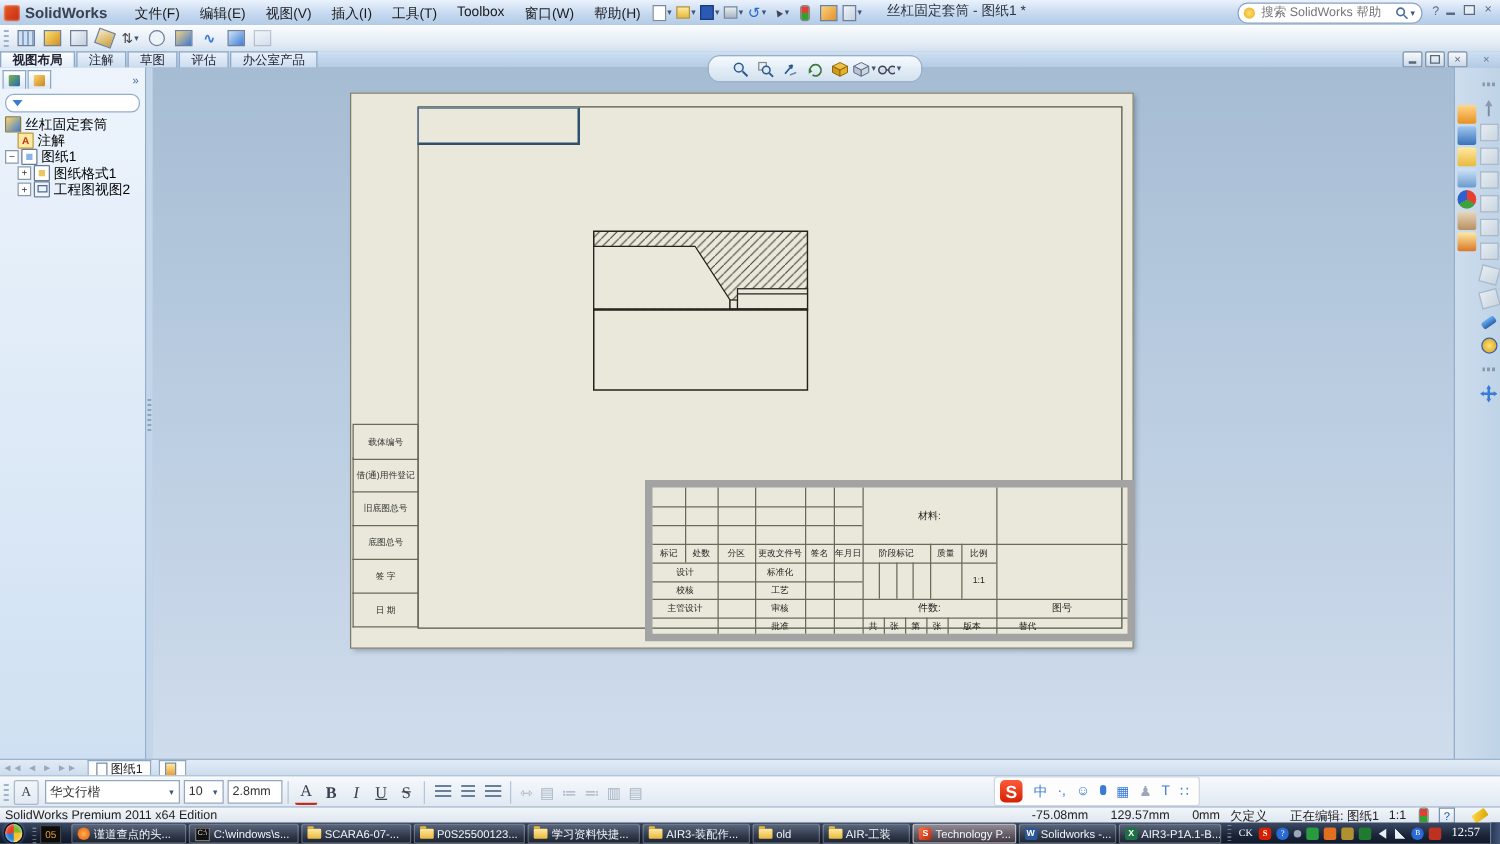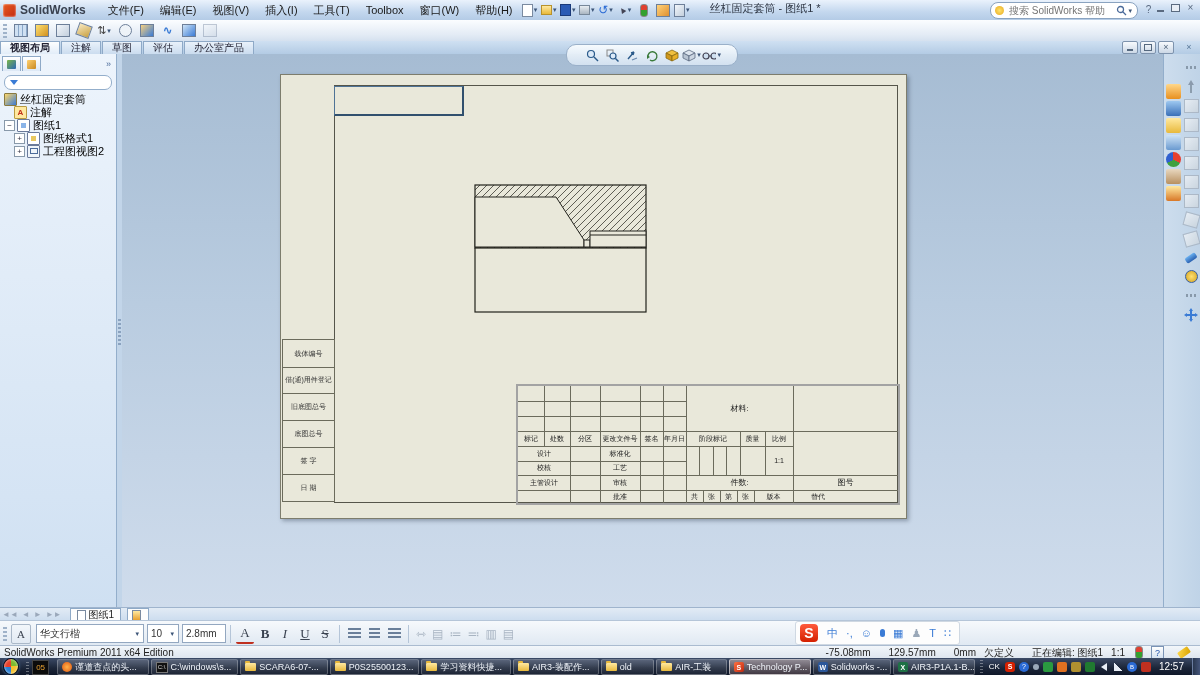--- a/index.html
+++ b/index.html
@@ -136,21 +136,21 @@
     white-space:nowrap;overflow:hidden;}
   .task.active{background:linear-gradient(rgba(255,225,215,.45),rgba(255,180,160,.2));border-color:rgba(255,255,255,.55);}
   .task .ti{flex:none;margin-right:3px;}
   .ic-web{width:10px;height:10px;border-radius:50%;background:radial-gradient(#ffb24a,#e05510);}
   .ic-cmd{width:10px;height:9px;background:#111;border:1px solid #777;color:#ddd;font-size:6px;display:flex;align-items:center;justify-content:center;}
   .ic-folder{width:11px;height:8px;background:linear-gradient(#ffe9a0,#e8b93c);border-radius:1px;position:relative;}
   .ic-folder::before{content:"";position:absolute;left:0;top:-2px;width:5px;height:2px;background:#e8b93c;border-radius:1px 1px 0 0;}
   .ic-sw{width:10px;height:10px;border-radius:2px;background:linear-gradient(135deg,#ff7040,#c02810);color:#fff;font-size:7px;font-weight:bold;display:flex;align-items:center;justify-content:center;}
   .ic-word{width:10px;height:10px;border-radius:2px;background:#2b579a;color:#fff;font-size:7px;font-weight:bold;display:flex;align-items:center;justify-content:center;}
   .ic-excel{width:10px;height:10px;border-radius:2px;background:#1e7145;color:#fff;font-size:7px;font-weight:bold;display:flex;align-items:center;justify-content:center;}
-  .tray{margin-left:auto;display:flex;align-items:center;color:#fff;}
+  .tray{margin-left:auto;display:flex;align-items:center;color:#fff;font-family:Liberation Serif, serif;}
   .tray-ic{width:10px;height:10px;border-radius:2px;margin:0 2px;display:flex;align-items:center;justify-content:center;font-size:7px;color:#fff;}
   .clock{font-size:10px;color:#fff;margin:0 8px 0 6px;}
 </style>
 </head>
 <body>
 
 <div id="screen">
 
   <div id="titlebar" class="abs flex">
     <span class="sw-logo"></span>
@@ -323,21 +323,21 @@
     <div class="inner-frame"></div>
     <div class="sel-rect"></div>
 
     <div class="margin-cell" style="top:264px;border-top:1px solid #6b6b5c;">载体编号</div>
     <div class="margin-cell" style="top:291px;">借(通)用件登记</div>
     <div class="margin-cell" style="top:318px;">旧底图总号</div>
     <div class="margin-cell" style="top:345px;">底图总号</div>
     <div class="margin-cell" style="top:372px;">签  字</div>
     <div class="margin-cell" style="top:399px;">日  期</div>
 
-    <div class="tblock" style="border:2px solid #a3a3a3;">
+    <div class="tblock" style="border:6px solid #a3a3a3;">
 
       <div class="tl" style="left:26px;top:0;height:60px;border-left:1px solid;"></div>
       <div class="tl" style="left:52px;top:0;height:117px;border-left:1px solid;"></div>
       <div class="tl" style="left:82px;top:0;height:117px;border-left:1px solid;"></div>
       <div class="tl" style="left:122px;top:0;height:117px;border-left:1px solid;"></div>
       <div class="tl" style="left:145px;top:0;height:117px;border-left:1px solid;"></div>
       <div class="tl" style="left:168px;top:0;height:117px;border-left:1px solid;"></div>
       <div class="tl" style="left:275px;top:0;height:117px;border-left:1px solid;"></div>
 
       <div class="tl" style="left:181px;top:60px;height:29px;border-left:1px solid;"></div>

